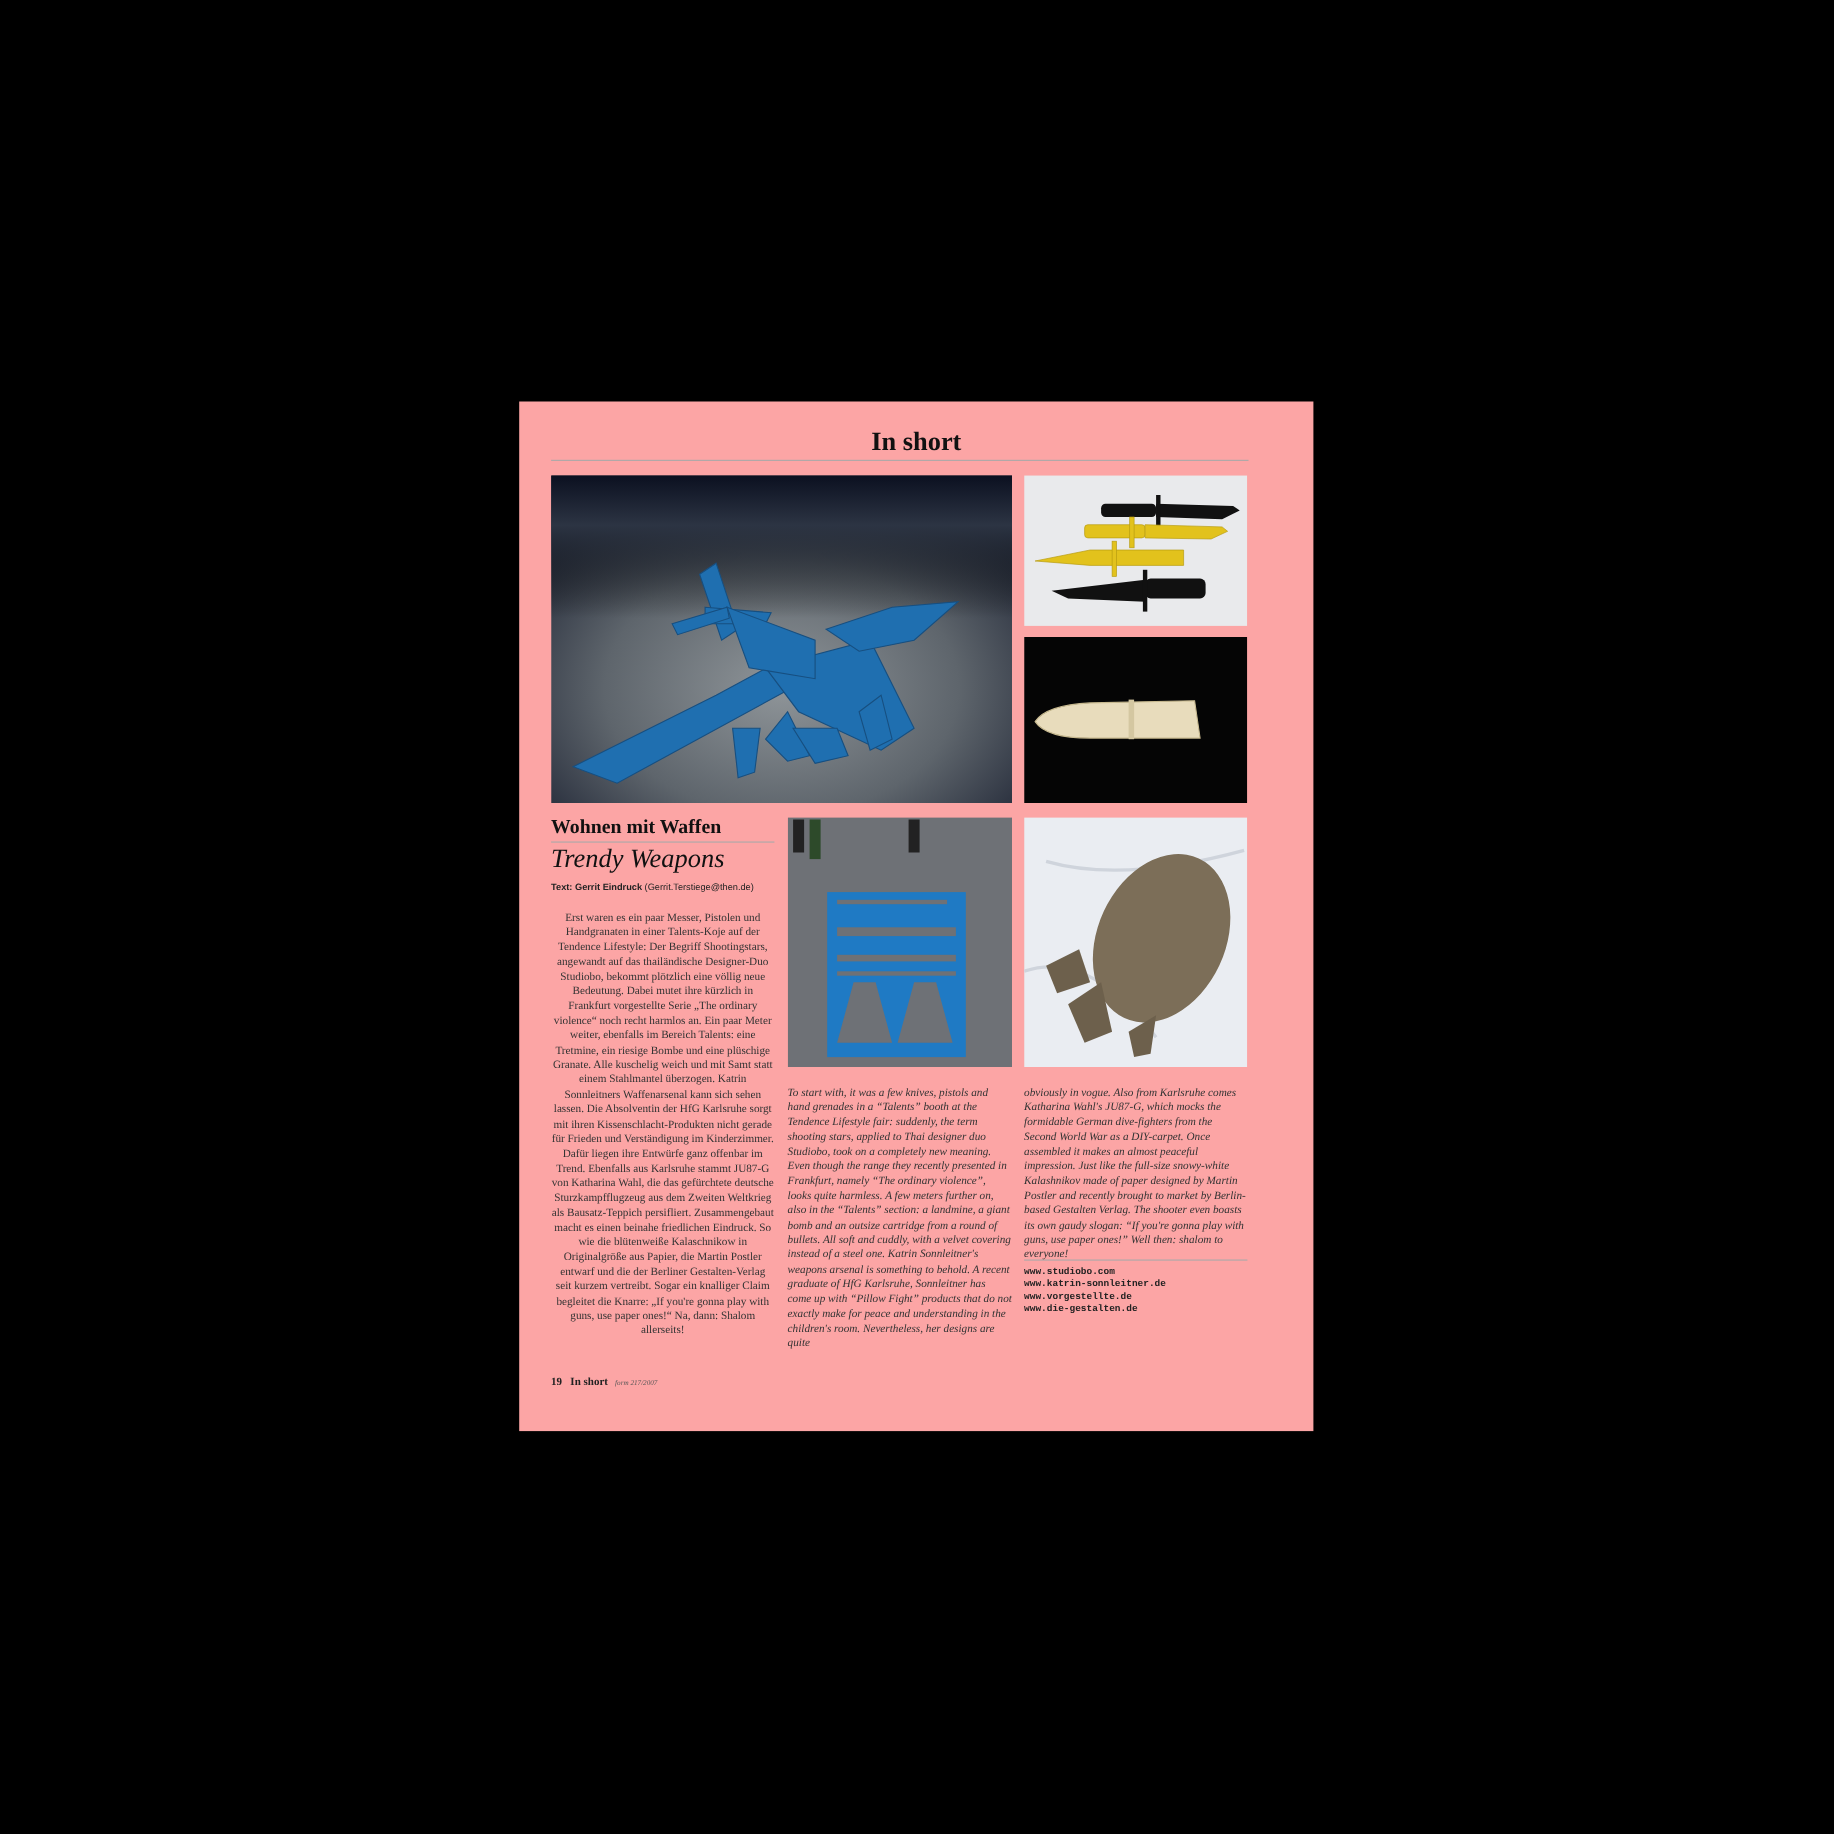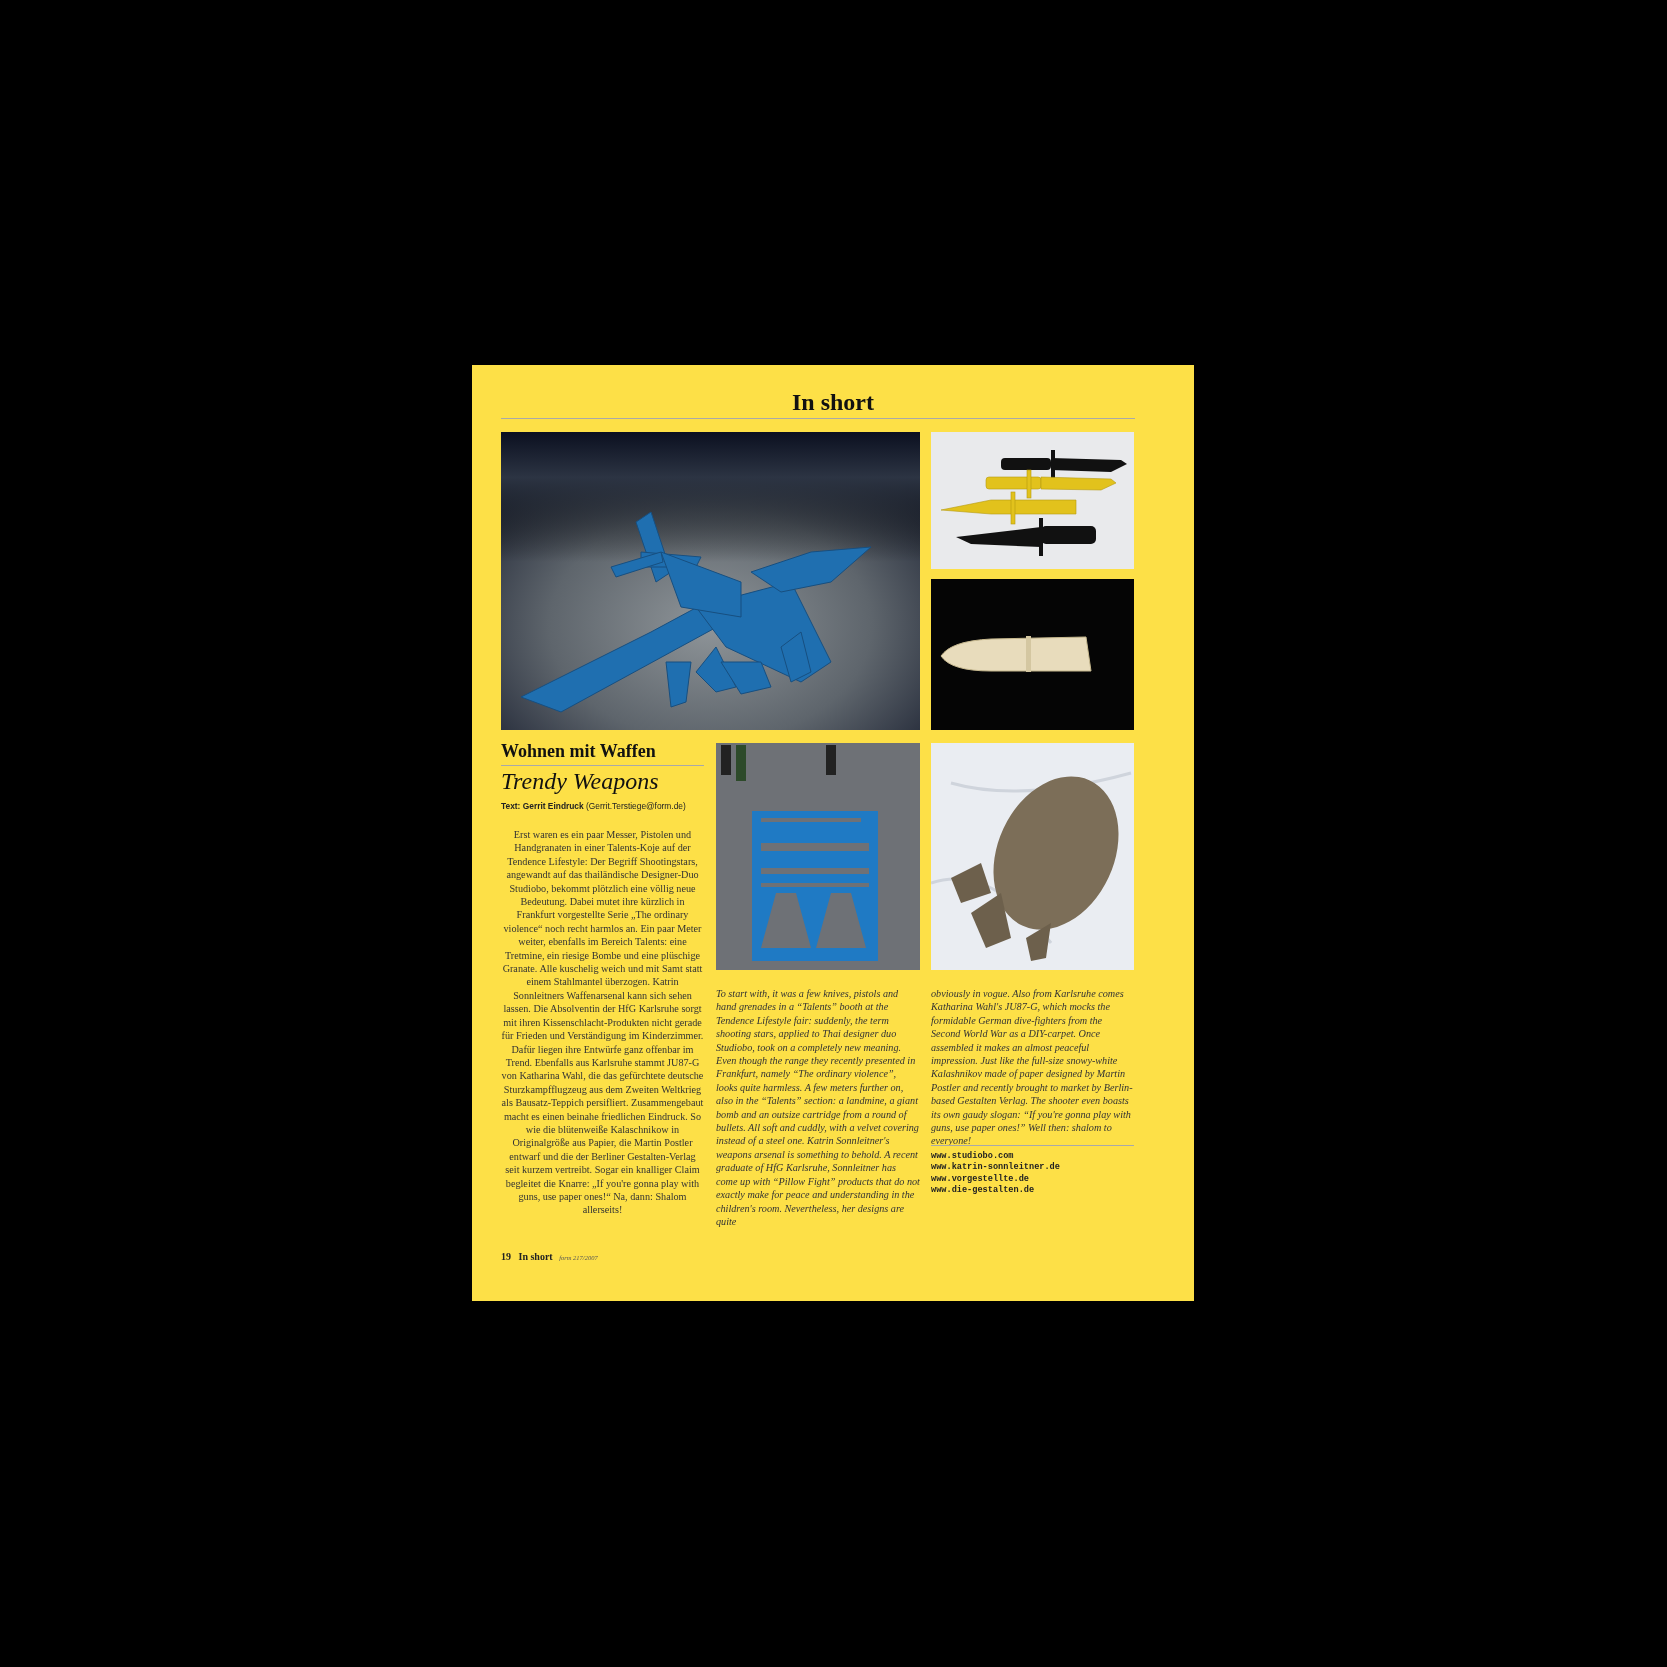--- a/index.html
+++ b/index.html
@@ -1,17 +1,17 @@
 <!DOCTYPE html>
 <html><head>
 <meta charset="utf-8">
 <style>
   html, body { margin: 0; padding: 0; background: #000; }
   body { width: 1667px; height: 1667px; position: relative; overflow: hidden; font-family: "Liberation Serif", serif; }
-  .page { position: absolute; left: 472px; top: 365px; width: 722px; height: 936px; background: #fde047; }
+  .page { position: absolute; left: 472px; top: 365px; width: 722px; height: 936px; background: #fca5a5; }
   .abs { position: absolute; }
   .title { left: 0; width: 722px; top: 24px; text-align: center; font-family: "Liberation Serif", serif; font-weight: bold; font-size: 24px; color: #111; }
   .rule { height: 1px; background: #a9a9a9; }
   .photo { overflow: hidden; }
   .photo svg { display: block; width: 100%; height: 100%; }
   .h-de { font-family: "Liberation Serif", serif; font-weight: bold; font-size: 18px; color: #111; text-align: center; }
   .h-en { font-family: "Liberation Serif", serif; font-style: italic; font-size: 24px; color: #111; }
   .byline { font-family: "Liberation Sans", sans-serif; font-size: 8.4px; color: #222; }
   .byline b { font-weight: bold; }
   .body-de { font-family: "Liberation Serif", serif; font-size: 10.2px; line-height: 13.4px; color: #333; text-align: center; }
@@ -91,21 +91,21 @@
       <rect x="95" y="57" width="5" height="36" fill="#d4c7a1"></rect>
     </svg>
   </div>
 
   <div class="abs h-de" style="left:29px; top:376px;">Wohnen mit Waffen</div>
   <div class="abs rule" style="left:29px; top:400px; width:203px;"></div>
   <div class="abs h-en" style="left:29px; top:403px;">Trendy Weapons</div>
 
   <div class="abs byline" style="left:29px; top:436px; width:210px;">
     <b>Text: Gerrit Eindruck</b>
-    <span>(Gerrit.Terstiege@form.de)</span>
+    <span>(Gerrit.Terstiege@then.de)</span>
   </div>
 
   <div class="abs body-de" style="left:29px; top:463px; width:203px;">Erst waren es ein paar Messer, Pistolen und Handgranaten in einer Talents-Koje auf der Tendence Lifestyle: Der Begriff Shootingstars, angewandt auf das thailändische Designer-Duo Studiobo, bekommt plötzlich eine völlig neue Bedeutung. Dabei mutet ihre kürzlich in Frankfurt vorgestellte Serie „The ordinary violence“ noch recht harmlos an. Ein paar Meter weiter, ebenfalls im Bereich Talents: eine Tretmine, ein riesige Bombe und eine plüschige Granate. Alle kuschelig weich und mit Samt statt einem Stahlmantel überzogen. Katrin Sonnleitners Waffenarsenal kann sich sehen lassen. Die Absolventin der HfG Karlsruhe sorgt mit ihren Kissenschlacht-Produkten nicht gerade für Frieden und Verständigung im Kinderzimmer. Dafür liegen ihre Entwürfe ganz offenbar im Trend. Ebenfalls aus Karlsruhe stammt JU87-G von Katharina Wahl, die das gefürchtete deutsche Sturzkampfflugzeug aus dem Zweiten Weltkrieg als Bausatz-Teppich persifliert. Zusammengebaut macht es einen beinahe friedlichen Eindruck. So wie die blütenweiße Kalaschnikow in Originalgröße aus Papier, die Martin Postler entwarf und die der Berliner Gestalten-Verlag seit kurzem vertreibt. Sogar ein knalliger Claim begleitet die Knarre: „If you're gonna play with guns, use paper ones!“ Na, dann: Shalom allerseits!</div>
 
   <div class="abs photo" style="left:244px; top:378px; width:204px; height:227px;">
     <svg viewBox="0 0 204 227" preserveAspectRatio="none">
       <rect width="204" height="227" fill="#6e7176"></rect>
       <rect x="5" y="2" width="10" height="30" fill="#222"></rect>
       <rect x="20" y="2" width="10" height="36" fill="#2d4a2a"></rect>
       <rect x="110" y="2" width="10" height="30" fill="#222"></rect>

